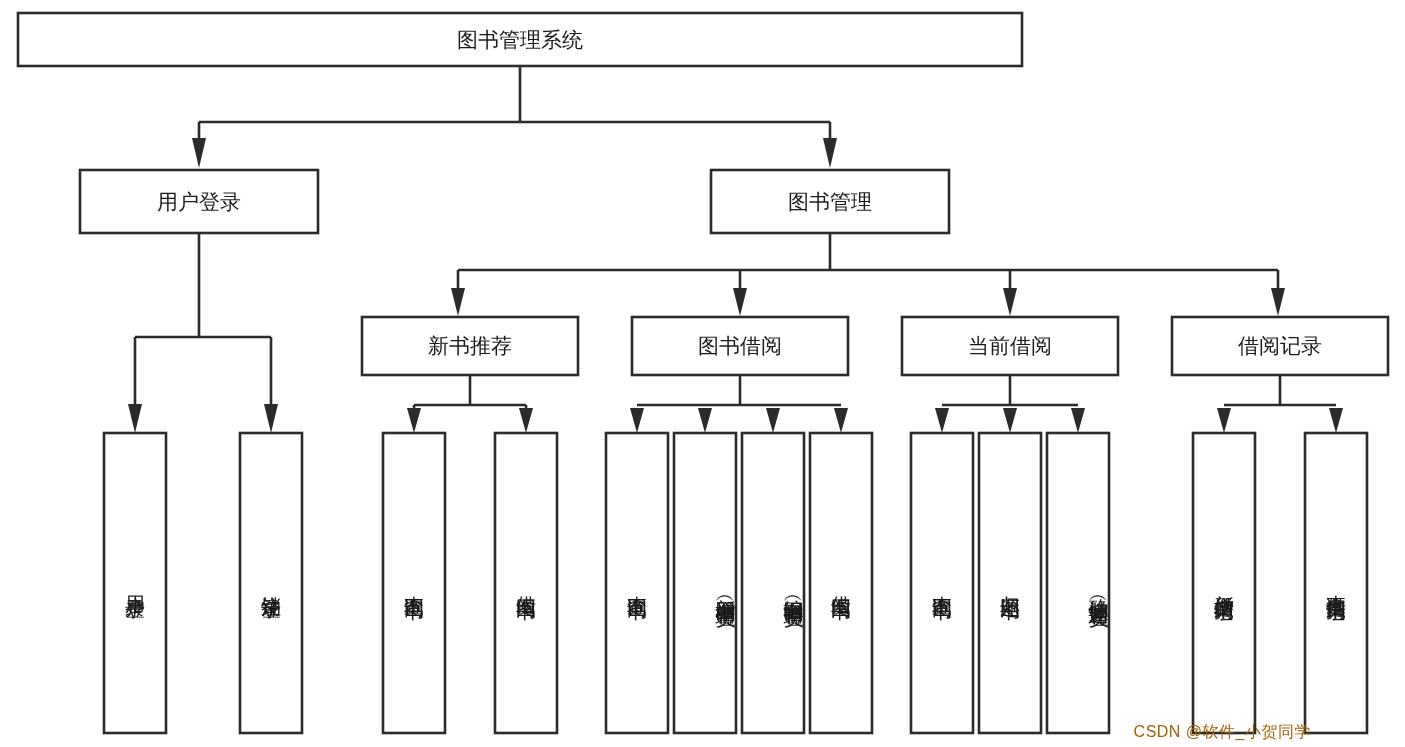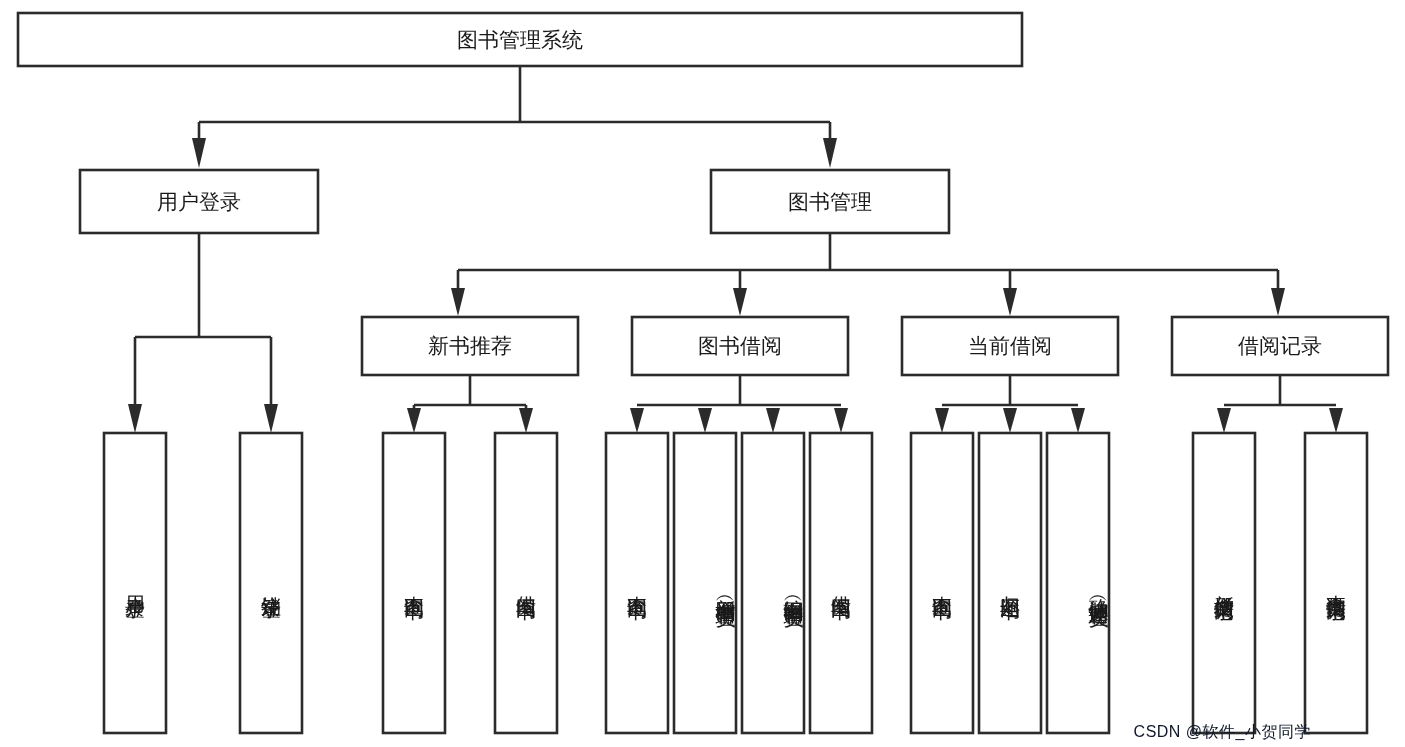--- a/index.html
+++ b/index.html
@@ -61,21 +61,21 @@
     color: #1a1a1a;
     white-space: nowrap;
     pointer-events: none;
   }
   .watermark {
     position: absolute;
     right: 8px;
     bottom: 4px;
     font-family: "Liberation Sans", "DejaVu Sans", sans-serif;
     font-size: 16px;
-    color: #0f172a;
+    color: #a16207;
     letter-spacing: 0.5px;
     white-space: nowrap;
   }
 </style>
 </head>
 <body>
 
 <div id="diagram-root">
 
   <svg id="tree-svg" viewBox="0 0 1405 747">

